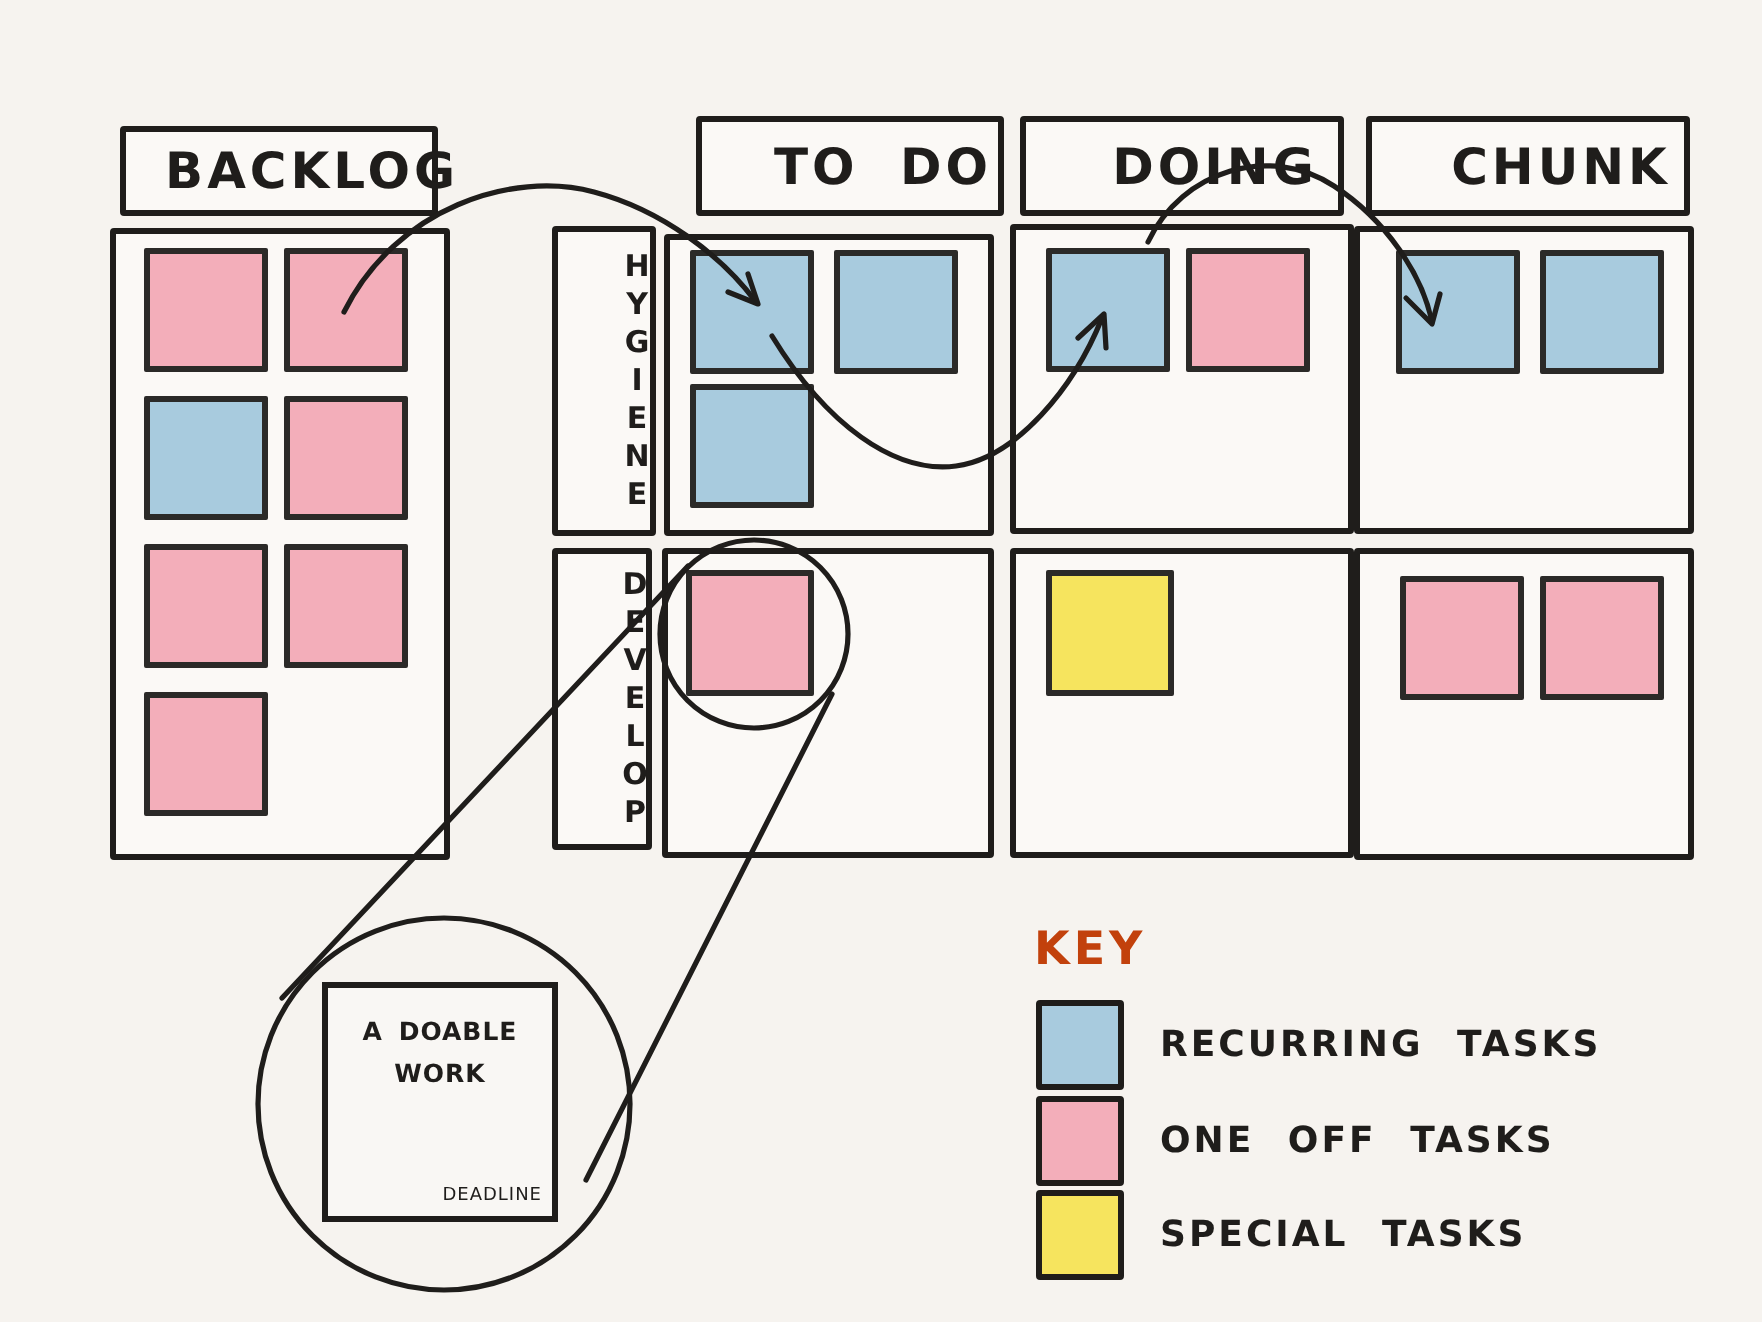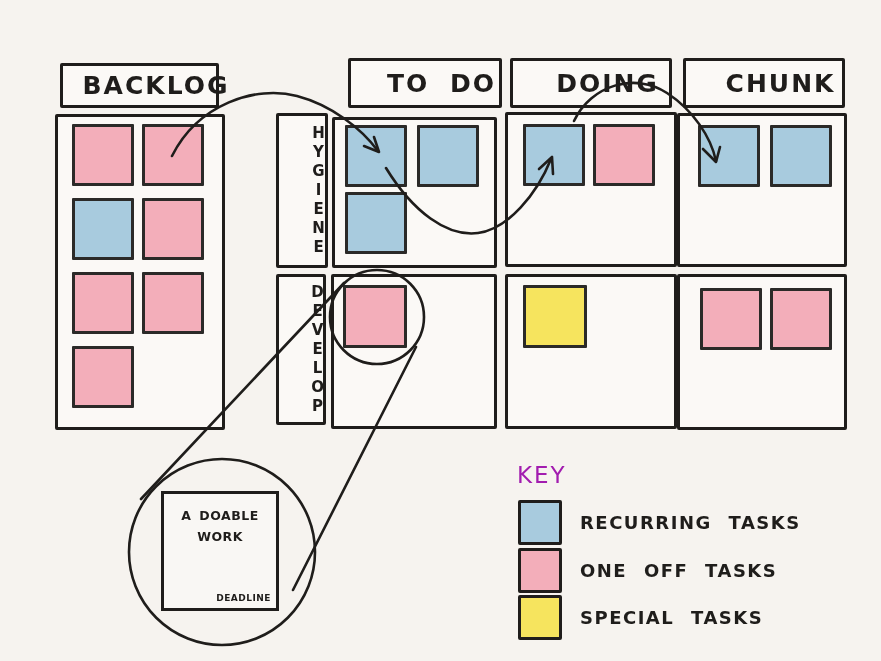--- a/index.html
+++ b/index.html
@@ -51,27 +51,27 @@
     position:absolute;left:161px;top:491px;width:118px;height:120px;
     border:3px solid #1f1d1b;background:#f9f7f4;box-sizing:border-box;
   }
   .callout-text{
     margin-top:11px;text-align:center;
     font-weight:bold;font-size:12.5px;line-height:21px;
     letter-spacing:0.5px;word-spacing:3px;color:#1f1d1b;
   }
   .callout-deadline{
     position:absolute;right:5px;bottom:5px;
-    font-weight:bold;font-size:9px;letter-spacing:0.5px;color:#1f1d1b;margin-top:34px;
+    font-weight:normal;font-size:9px;letter-spacing:0.5px;color:#1f1d1b;margin-top:34px;
   }
 
   
   .key-title{
     position:absolute;left:517px;top:462px;
-    font-weight:normal;font-size:23px;letter-spacing:2px;color:#a21caf;
+    font-weight:bold;font-size:23px;letter-spacing:2px;color:#c2410c;
   }
   .key-row{position:absolute;left:518px;height:45px;display:flex;align-items:center;}
   .key-swatch{
     width:44px;height:45px;border:3px solid #1f1d1b;border-radius:2px;
     box-sizing:border-box;flex:0 0 auto;
   }
   .key-label{
     margin-left:18px;font-weight:bold;font-size:18px;
     letter-spacing:1.5px;word-spacing:9px;color:#1f1d1b;white-space:nowrap;
   }

